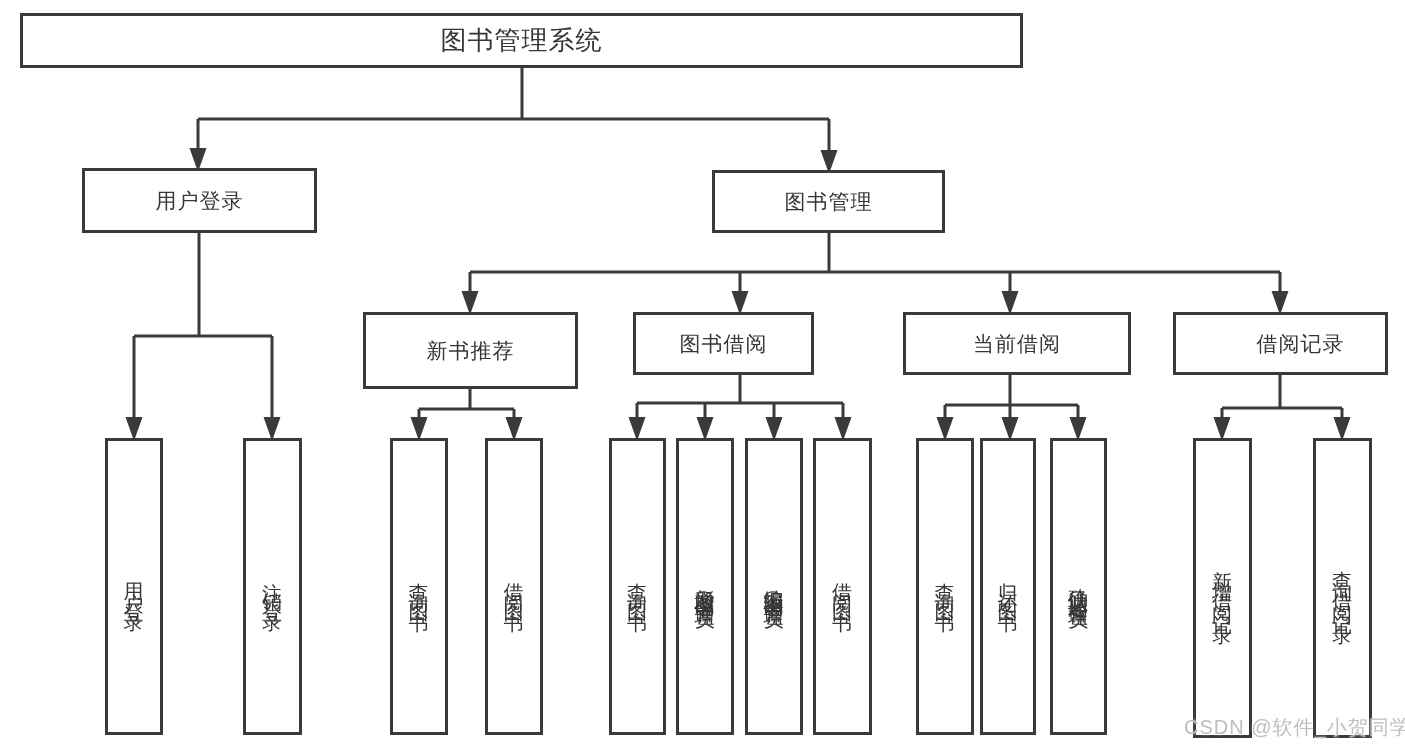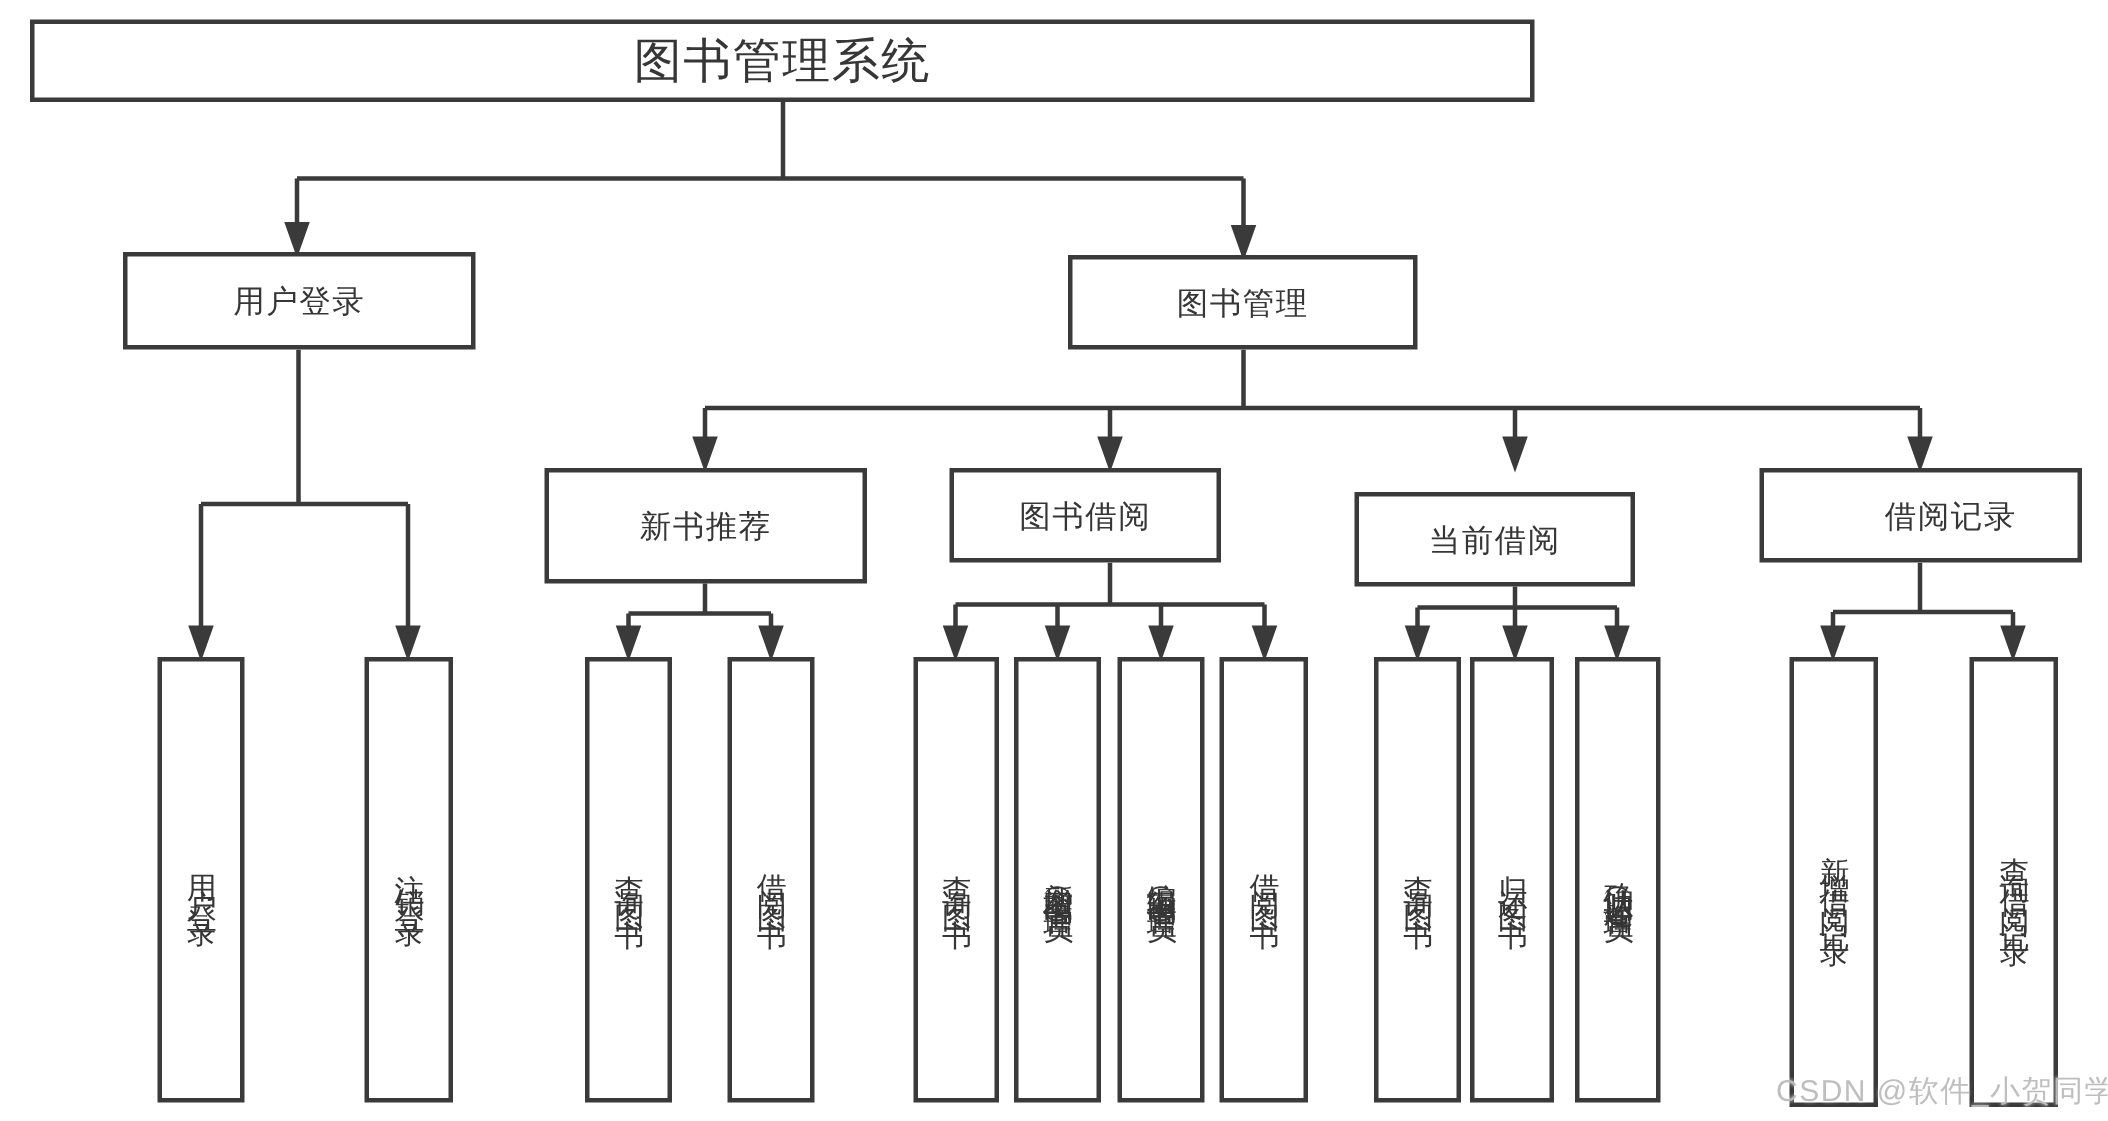--- a/index.html
+++ b/index.html
@@ -36,21 +36,21 @@
     justify-content: center;
     color: #363636;
     z-index: 2;
   }
   .h-node {
     font-size: 21px;
     letter-spacing: 1px;
     white-space: nowrap;
   }
   .root-node {
-    font-size: 32px;
+    font-size: 26px;
     letter-spacing: 1px;
   }
   .v-node {
     writing-mode: vertical-rl;
     text-orientation: mixed;
     font-size: 20px;
     line-height: 1;
   }
   .vs { letter-spacing: 10px; } 
   .vm { letter-spacing: 11px; } 
@@ -115,21 +115,21 @@
     </g>
   </svg>
 
   <div class="node h-node root-node" style="left:20px; top:13px; width:1003px; height:55px;">图书管理系统</div>
 
   <div class="node h-node" style="left:82px; top:168px; width:235px; height:65px;">用户登录</div>
   <div class="node h-node" style="left:712px; top:170px; width:233px; height:63px;text-align:center;">图书管理</div>
 
   <div class="node h-node" style="left:363px; top:312px; width:215px; height:77px;">新书推荐</div>
   <div class="node h-node" style="left:633px; top:312px; width:181px; height:63px;">图书借阅</div>
-  <div class="node h-node" style="left:903px; top:328px; width:187px; height:63px;text-align:right;">当前借阅</div>
+  <div class="node h-node" style="left:903px; top:312px; width:228px; height:63px;text-align:right;">当前借阅</div>
   <div class="node h-node" style="left:1173px; top:312px; width:215px; height:63px;padding-left:40px;">借阅记录</div>
 
   <div class="node v-node vs" style="left:105px; top:438px; width:58px; height:297px;">用户登录</div>
   <div class="node v-node vs" style="left:243px; top:438px; width:59px; height:297px;">注销登录</div>
 
   <div class="node v-node vs" style="left:390px; top:438px; width:58px; height:297px;">查询图书</div>
   <div class="node v-node vs" style="left:485px; top:438px; width:58px; height:297px;">借阅图书</div>
 
   <div class="node v-node vs" style="left:609px; top:438px; width:57px; height:297px;">查询图书</div>
   <div class="node v-node vl" style="left:676px; top:438px; width:58px; height:297px;">新增图书（管理员）</div>

